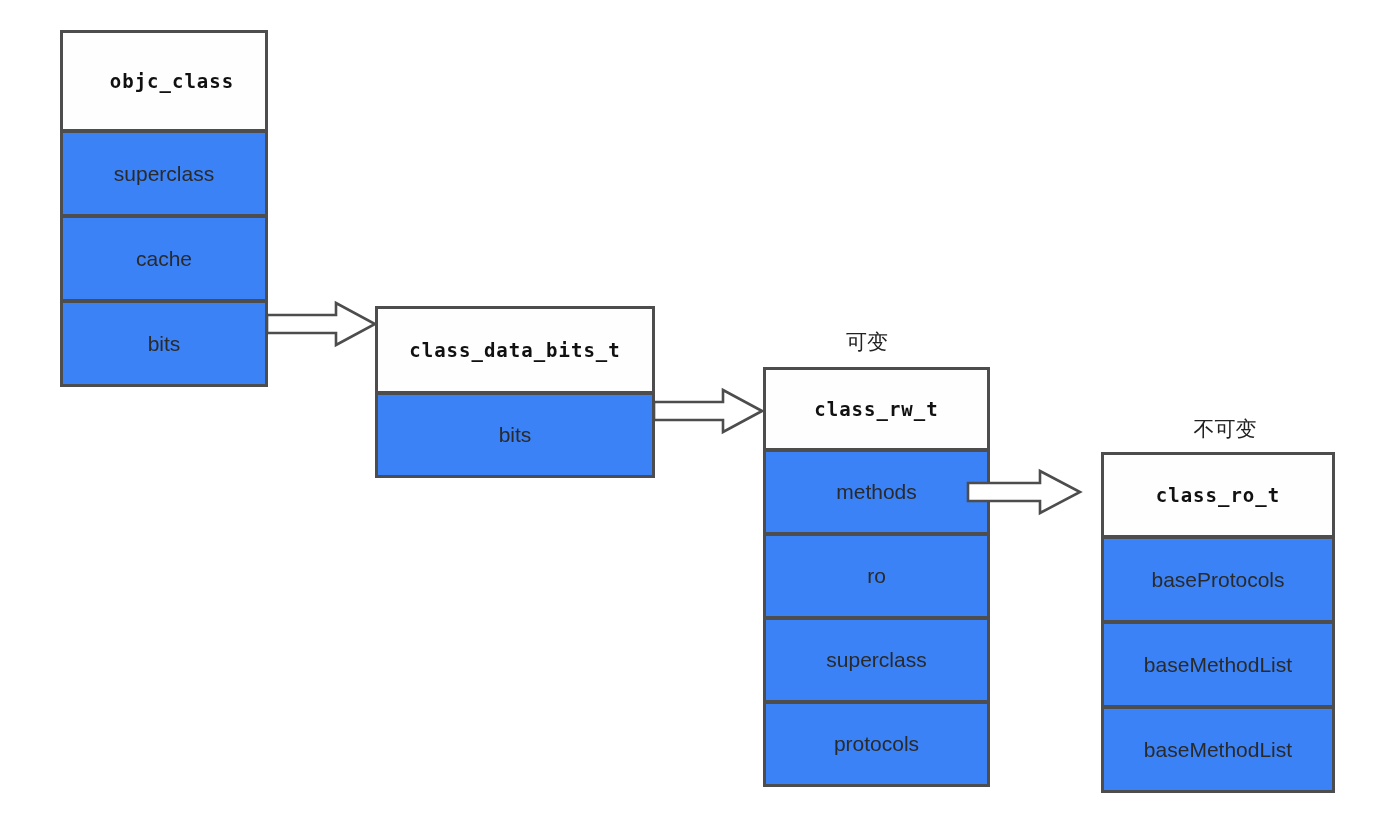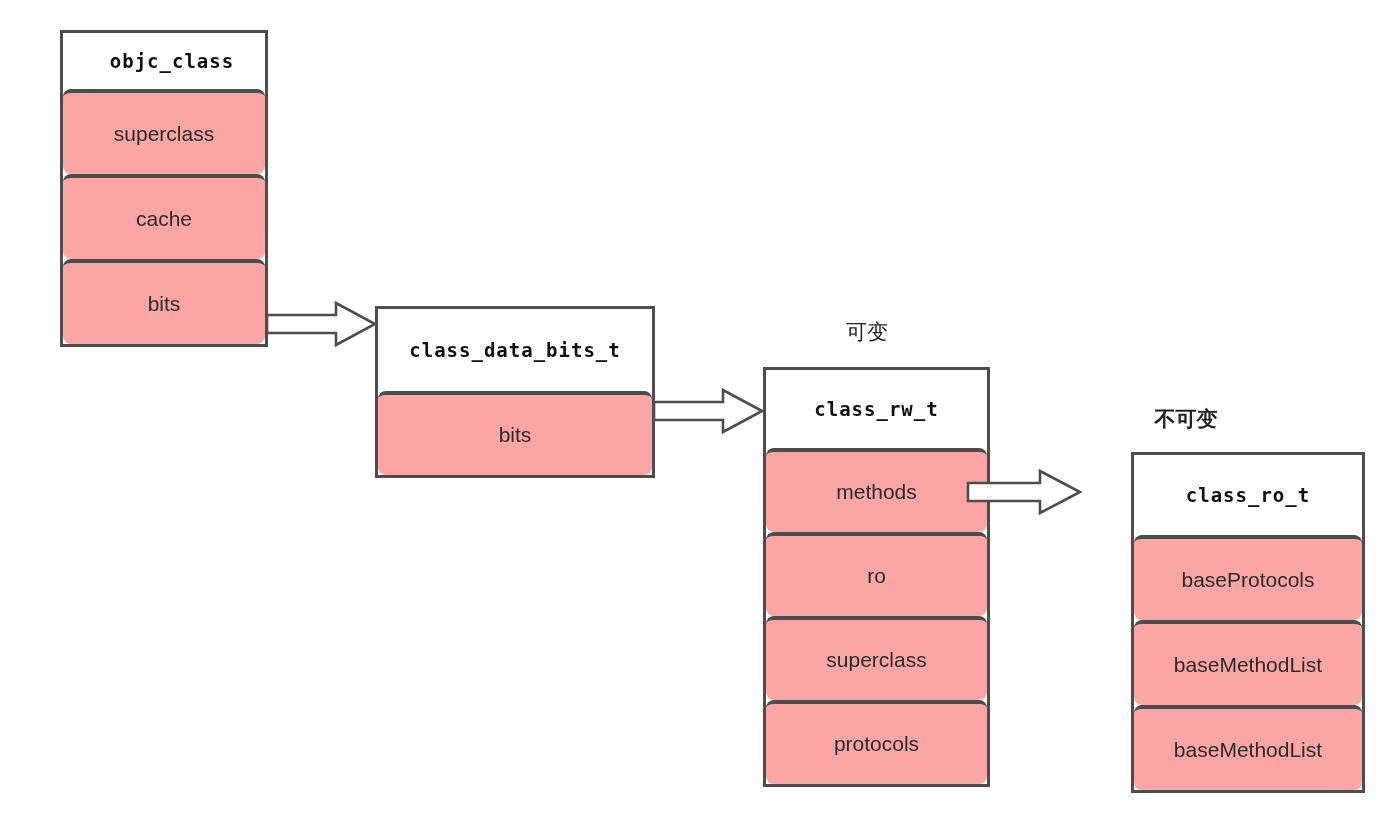--- a/index.html
+++ b/index.html
@@ -17,45 +17,45 @@
     display: flex; align-items: center; justify-content: center;
     background: #fefefe;
     font-family: "DejaVu Sans Mono", "Liberation Mono", monospace;
     font-weight: bold;
     font-size: 19px;
     letter-spacing: 1px;
     color: #111111;
   }
   .struct-box .row {
     display: flex; align-items: center; justify-content: center;
-    background: #fca5a5;
+    background: #3b82f6;
     border-top: 4px solid #4d4d4d;
     font-size: 21px;
     color: #2a2a2a;
-    border-radius: 8px;
   }
 
   
-  .box-objc .hdr { height: 56px; padding-left: 16px; }
+  .box-objc .hdr { height: 96px; padding-left: 16px; }
   .box-objc .row { height: 85px; }
   .box-bits .hdr { height: 82px; }
   .box-bits .row { height: 84px; }
   .box-rw .hdr { height: 78px; }
   .box-rw .row { height: 84px; }
   .box-ro .hdr { height: 80px; }
   .box-ro .row { height: 85px; }
 
   .annotation {
     position: absolute;
     font-size: 21px;
     color: #222222;
     text-align: right;
     white-space: nowrap;
     transform: translateX(-50%);
     font-family: "Liberation Sans", "DejaVu Sans", sans-serif;
+    margin-top: 10px;
   }
 
   .arrow { position: absolute; overflow: visible; }
   .arrow polygon { fill: #ffffff; stroke: #4d4d4d; stroke-width: 2.6; stroke-linejoin: miter; }
 </style>
 </head>
 <body>
 
 <div class="canvas">
 
@@ -74,23 +74,23 @@
   <div class="annotation" style="left:867px; top:318px;">可变</div>
 
   <div class="struct-box box-rw" style="left:763px; top:367px; width:227px;">
     <div class="hdr">class_rw_t</div>
     <div class="row">methods</div>
     <div class="row">ro</div>
     <div class="row">superclass</div>
     <div class="row">protocols</div>
   </div>
 
-  <div class="annotation" style="left:1186px; top:405px;font-weight:bold;">不可变</div>
+  <div class="annotation" style="left:1225px; top:405px;">不可变</div>
 
-  <div class="struct-box box-ro" style="left:1131px; top:452px; width:234px;">
+  <div class="struct-box box-ro" style="left:1101px; top:452px; width:234px;">
     <div class="hdr">class_ro_t</div>
     <div class="row">baseProtocols</div>
     <div class="row">baseMethodList</div>
     <div class="row">baseMethodList</div>
   </div>
 
   <svg class="arrow" style="left:266px; top:297px;" width="112" height="54" viewBox="0 0 112 54">
     <polygon points="1,18 70,18 70,6 109,27 70,48 70,36 1,36"></polygon>
   </svg>
 

